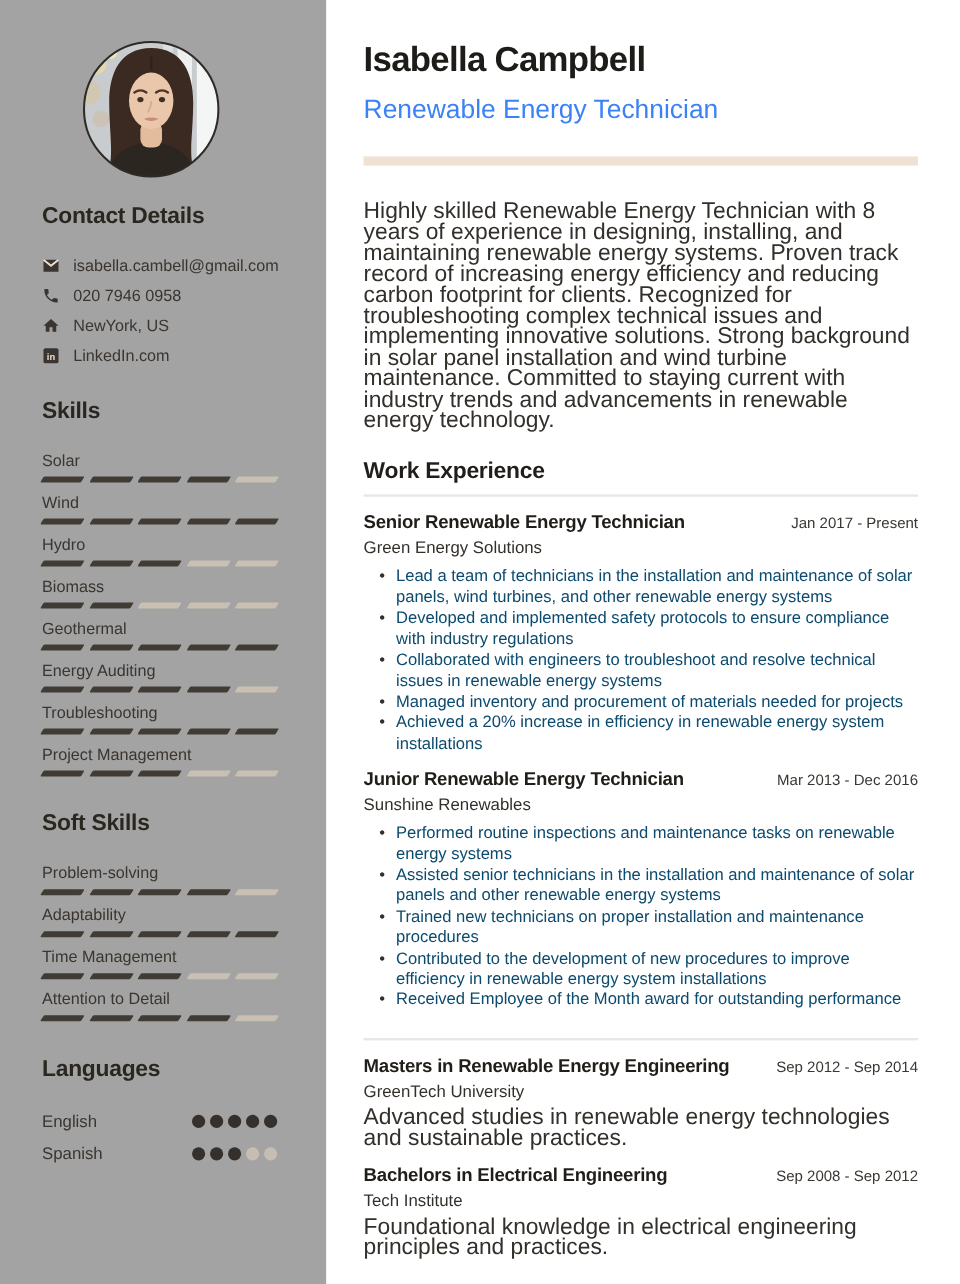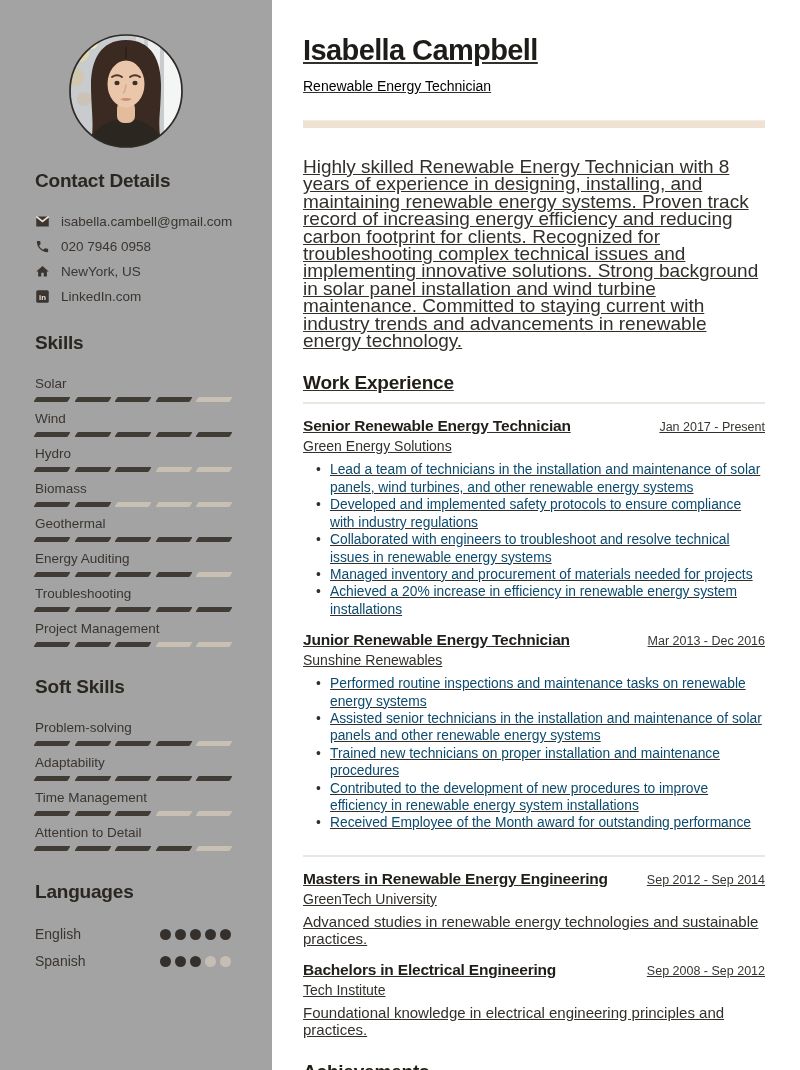--- a/index.html
+++ b/index.html
@@ -27,37 +27,37 @@
   .lang-head{margin-top:30px;}
   .lang-list{margin-top:23px;}
   .lang-row{display:flex;justify-content:space-between;align-items:center;width:196px;margin-bottom:11px;}
   .lang-label{font-size:14px;color:#3A3530;}
   .dots{display:flex;gap:4px;}
   .dot{width:11px;height:11px;border-radius:50%;}
   .dot-on{background:#35302B;}
   .dot-off{background:#C7BEB3;}
   
   .main{position:absolute;left:272px;top:0;width:528px;height:1070px;background:#ffffff;
-        box-sizing:border-box;padding:34px 35px 0 31px;color:#33302B;text-decoration:underline;}
+        box-sizing:border-box;padding:34px 35px 0 31px;color:#33302B;}
   .name{font-size:29px;font-weight:bold;margin:0;color:#1E1C19;letter-spacing:-0.6px;}
-  .role{font-size:14px;margin-top:11px;color:#000000;}
+  .role{font-size:22px;margin-top:11px;color:#3b82f6;}
   .accent-bar{height:7px;background:#EFE2D3;margin-top:26px;border-top:1px solid #F6EDE2;}
   .summary{font-size:19px;line-height:17.4px;margin:30px 0 0 0;color:#33302B;}
   .main-section{margin-top:23px;}
   .section-heading{font-size:19px;font-weight:bold;margin:0;color:#211E19;letter-spacing:-0.2px;}
   .rule{height:2px;background:#EAE7E3;margin-top:8px;}
   .entry{margin-top:13px;}
   .entry-head{display:flex;justify-content:space-between;align-items:baseline;}
   .entry-title{font-size:15.5px;font-weight:bold;color:#211E1A;letter-spacing:-0.2px;}
   .entry-date{font-size:12.5px;color:#3A3631;white-space:nowrap;margin-left:12px;}
   .entry-sub{font-size:14px;margin-top:3px;color:#33302B;}
   .bullets{margin:7px 0 0 0;padding:0 0 0 27px;list-style:none;}
   .bullets li{font-size:13.8px;line-height:17.4px;position:relative;color:#0c4a6e;}
   .bullets li::before{content:"\2022";position:absolute;left:-14px;color:#33302B;}
-  .entry-desc{font-size:15px;line-height:17.4px;margin:6px 0 0 0;color:#33302B;}
+  .entry-desc{font-size:19px;line-height:17.4px;margin:6px 0 0 0;color:#33302B;}
 </style>
 </head>
 <body>
 
 <div class="page">
 
   <aside class="sidebar">
 
     <div class="photo-wrap">
       <svg viewBox="0 0 116 116" width="116" height="116">

